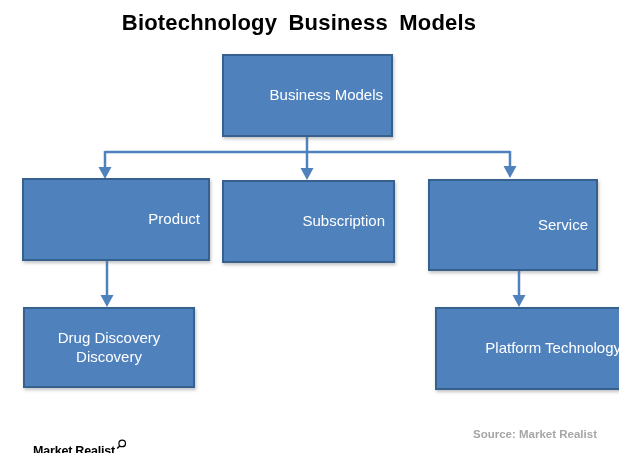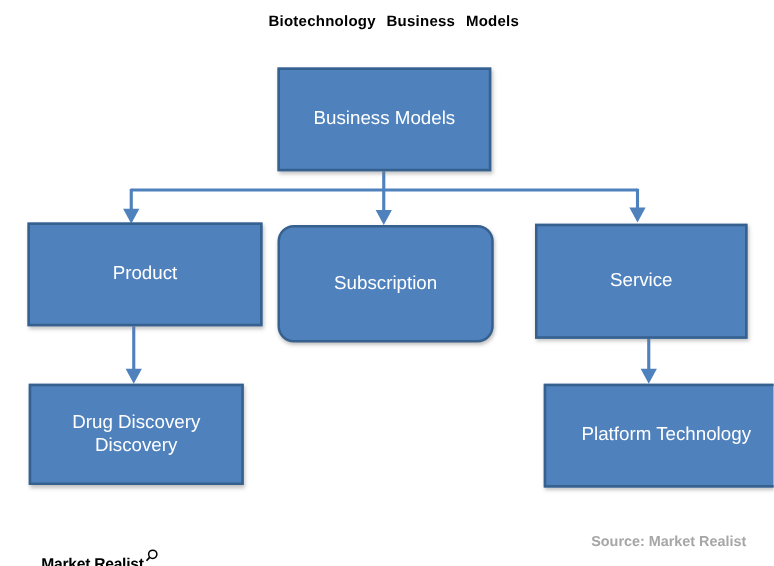--- a/index.html
+++ b/index.html
@@ -15,26 +15,25 @@
     background: #ffffff;
     overflow: hidden;
   }
   .title {
     position: absolute;
     top: 10px;
     left: 0;
     width: 598px;
     margin: 0;
     text-align: center;
-    font-size: 12px;
+    font-size: 22px;
     font-weight: bold;
     word-spacing: 5px;
     color: var(--title-text, #000000);
     letter-spacing: 0.2px;
-    padding-left: 16px;
   }
   svg.connectors {
     position: absolute;
     top: 0;
     left: 0;
     width: 619px;
     height: 453px;
   }
   .conn-line {
     stroke: var(--connector, #4f81bd);
@@ -46,30 +45,30 @@
     stroke: none;
   }
   .node {
     position: absolute;
     box-sizing: border-box;
     background: var(--box-fill, #4f81bd);
     border: 2px solid var(--box-border, #36618e);
     color: var(--box-text, #ffffff);
     display: flex;
     align-items: center;
-    justify-content: center;
+    justify-content: flex-end;
     text-align: center;
     font-size: 15px;
     line-height: 1.25;
     padding: 0 8px;
     box-shadow: 1px 2px 3px rgba(120,120,120,0.45);
   }
   .node-root        { left: 222px; top:  54px; width: 171px; height: 83px; }
   .node-product     { left:  22px; top: 178px; width: 188px; height: 83px; }
-  .node-subscription{ left: 222px; top: 180px; width: 173px; height: 94px; border-radius: 13px; }
+  .node-subscription{ left: 222px; top: 180px; width: 173px; height: 83px; }
   .node-service     { left: 428px; top: 179px; width: 170px; height: 92px; }
   .node-drug        { left:  23px; top: 307px; width: 172px; height: 81px; }
   .node-platform    { left: 435px; top: 307px; width: 196px; height: 83px; }
   .logo {
     position: absolute;
     left: 33px;
     top: 416px;
     font-size: 12.5px;
     font-weight: bold;
     color: #000000;

